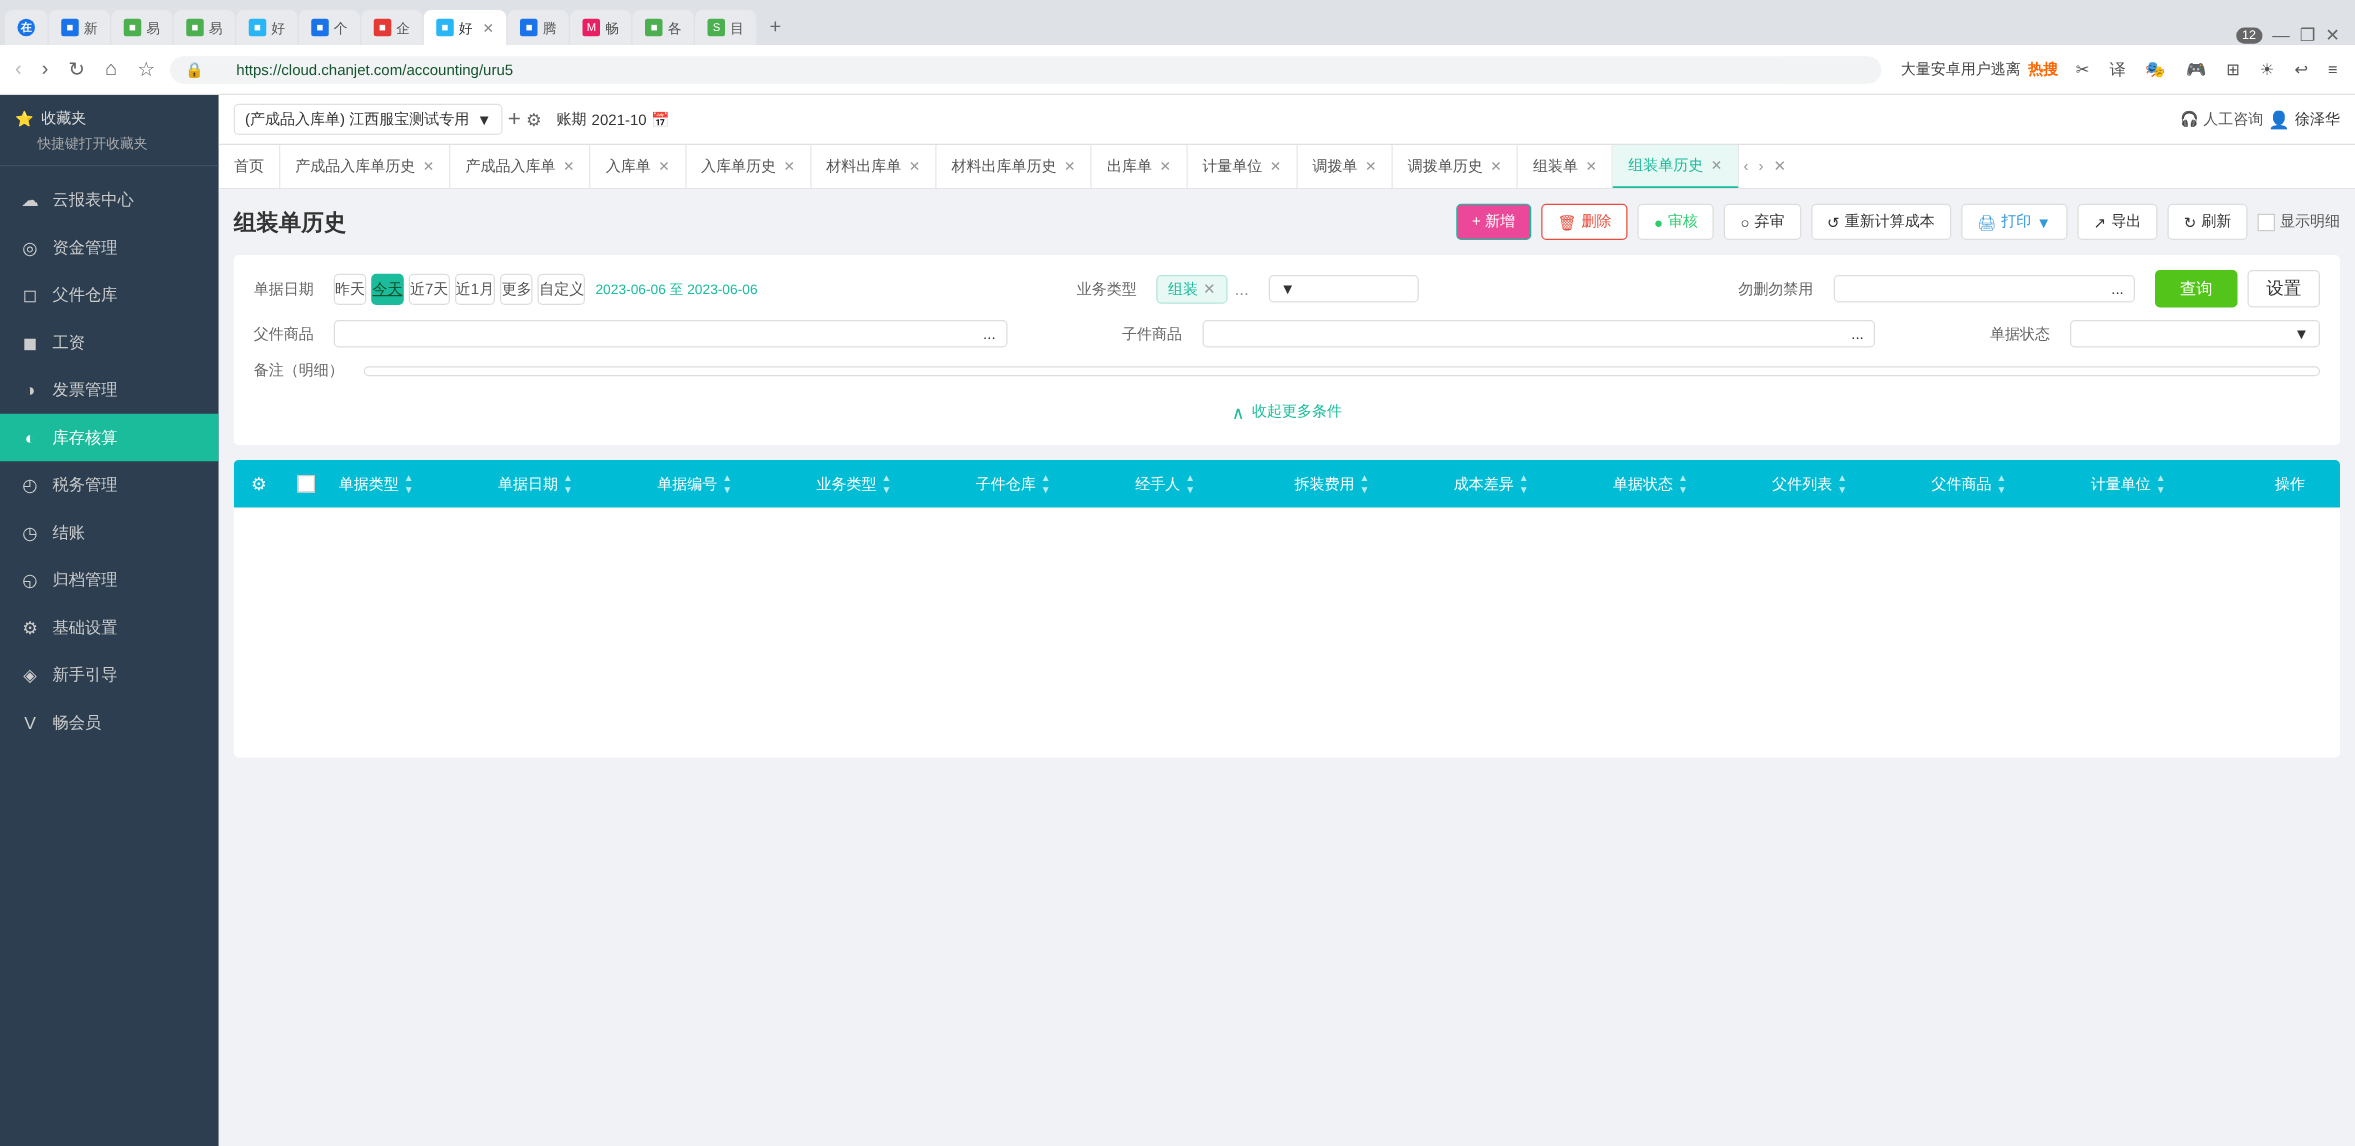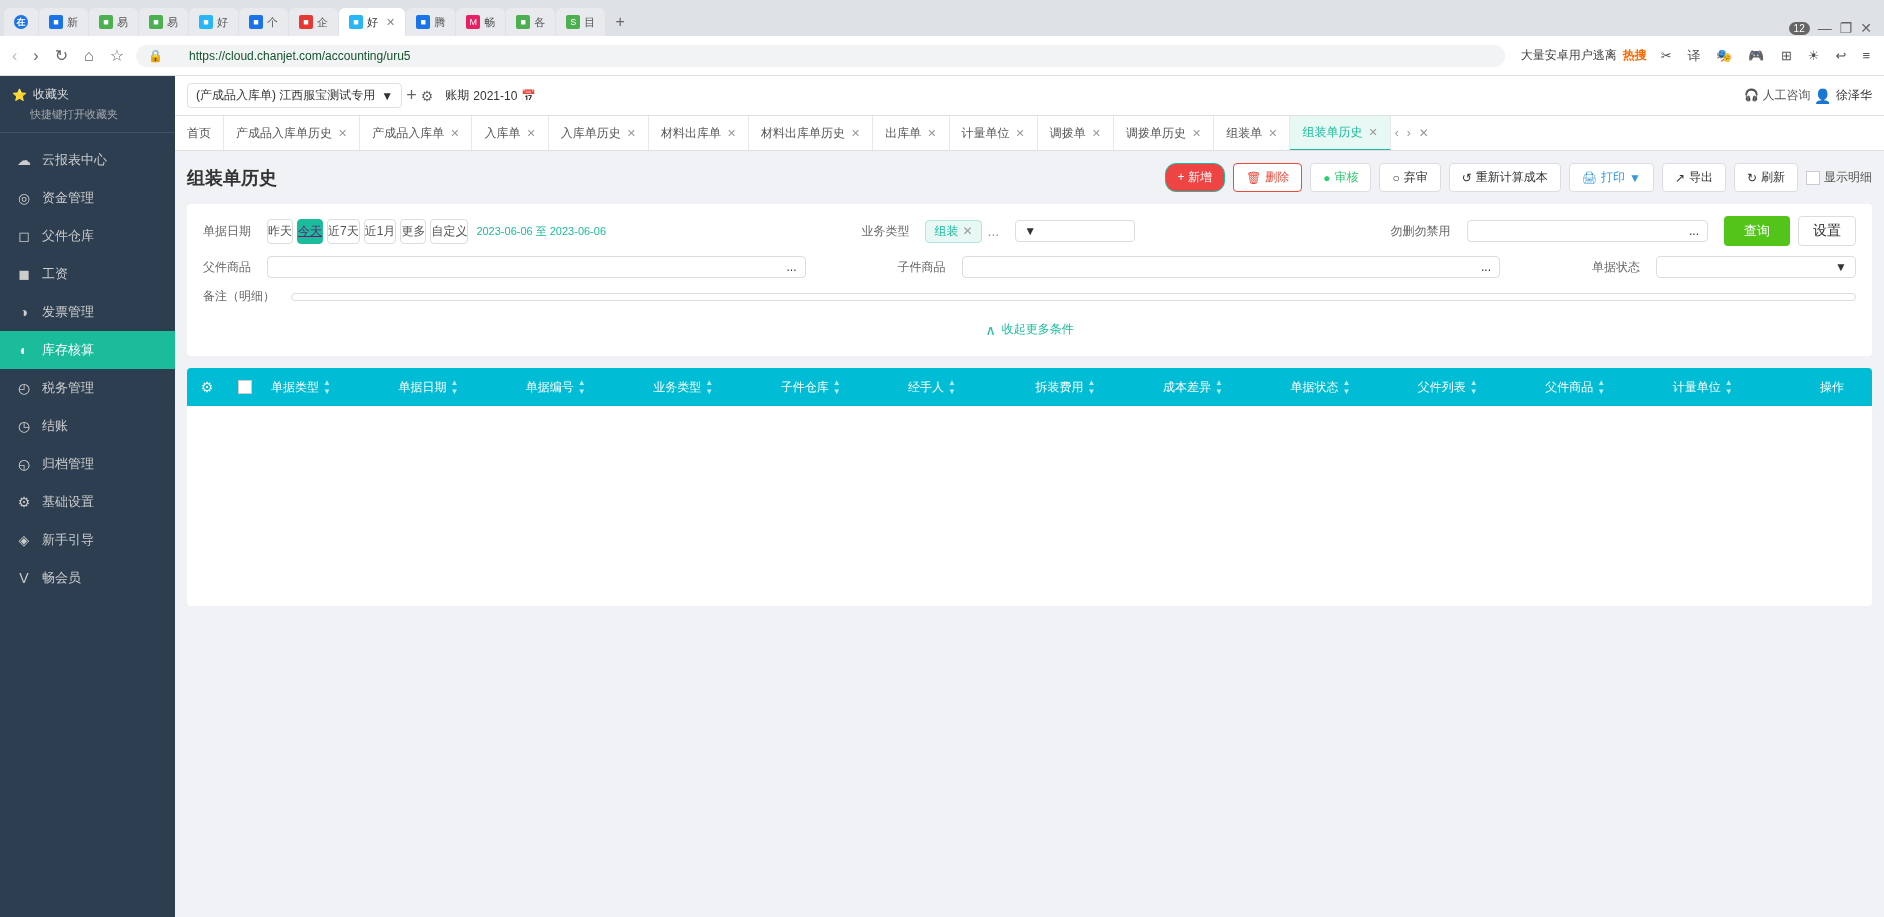--- a/index.html
+++ b/index.html
@@ -53,32 +53,32 @@
     .page-tab.active { background: #e8f8f5; color: #1abc9c; border-bottom: 2px solid #1abc9c; }
     .page-tab-close { color: #999; font-size: 11px; margin-left: 2px; }
     .page-tab-nav { display: flex; align-items: center; padding: 0 4px; color: #999; cursor: pointer; }
 
     
     .content-area { flex: 1; padding: 12px; overflow-y: auto; }
     .page-header { display: flex; align-items: center; justify-content: space-between; margin-bottom: 12px; }
     .page-title { font-size: 18px; font-weight: bold; color: #333; }
     .action-bar { display: flex; align-items: center; gap: 8px; }
     .btn { display: flex; align-items: center; gap: 4px; padding: 5px 12px; border-radius: 4px; font-size: 12px; cursor: pointer; border: 1px solid #ddd; background: #fff; color: #333; }
-    .btn-primary { background: #ef4444; color: #fff; border-color: #1abc9c; border-radius: 11px; }
+    .btn-primary { background: #ec4899; color: #fff; border-color: #1abc9c; }
     .btn-danger { color: #e74c3c; border-color: #e74c3c; }
     .btn-audit { color: #2ecc71; }
     .btn-print { color: #3498db; }
 
     
     .filter-area { background: #fff; border-radius: 4px; padding: 12px 16px; margin-bottom: 12px; }
     .filter-row { display: flex; align-items: center; gap: 16px; margin-bottom: 10px; }
     .filter-label { color: #666; font-size: 12px; white-space: nowrap; flex-shrink: 0; }
     .date-buttons { display: flex; align-items: center; gap: 4px; }
     .date-btn { padding: 3px 0; border-radius: 4px; font-size: 12px; cursor: pointer; border: 1px solid #ddd; background: #fff; color: #555; }
-    .date-btn.active { background: #1abc9c; color: #701a75; border-color: #1abc9c; text-decoration: underline; }
+    .date-btn.active { background: #1abc9c; color: #14532d; border-color: #1abc9c; text-decoration: underline; }
     .date-range { color: #1abc9c; font-size: 11px; margin-left: 4px; }
     .filter-tag { display: flex; align-items: center; gap: 4px; background: #e8f8f5; color: #1abc9c; border: 1px solid #b2e5db; border-radius: 4px; padding: 2px 8px; font-size: 12px; }
     .filter-tag-close { cursor: pointer; color: #999; font-size: 12px; }
     .filter-select { border: 1px solid #ddd; border-radius: 4px; padding: 3px 8px; font-size: 12px; color: #333; background: #fff; display: flex; align-items: center; gap: 4px; cursor: pointer; min-width: 120px; }
     .filter-input { border: 1px solid #ddd; border-radius: 4px; padding: 3px 8px; font-size: 12px; color: #333; background: #fff; flex: 1; display: flex; align-items: center; cursor: pointer; }
     .filter-more { color: #999; font-size: 14px; cursor: pointer; }
 
     .collapse-bar { display: flex; justify-content: center; align-items: center; gap: 6px; padding: 6px; color: #1abc9c; font-size: 12px; cursor: pointer; }
     .collapse-icon { font-size: 14px; }
 

